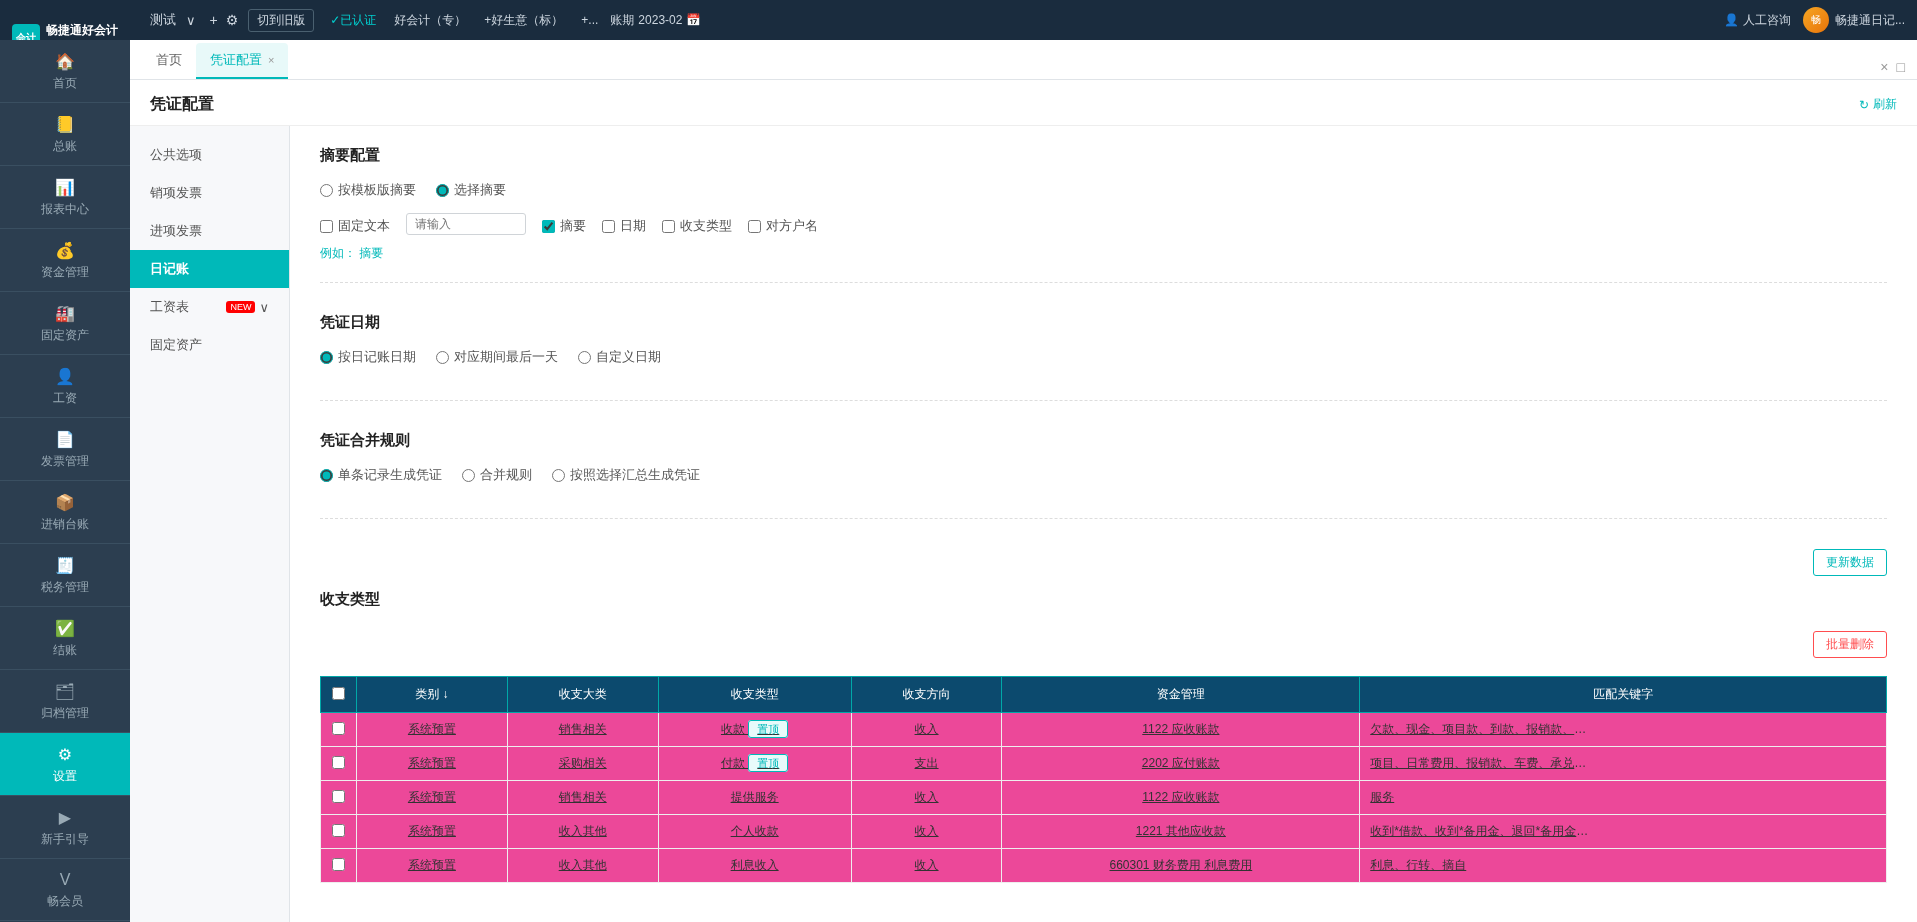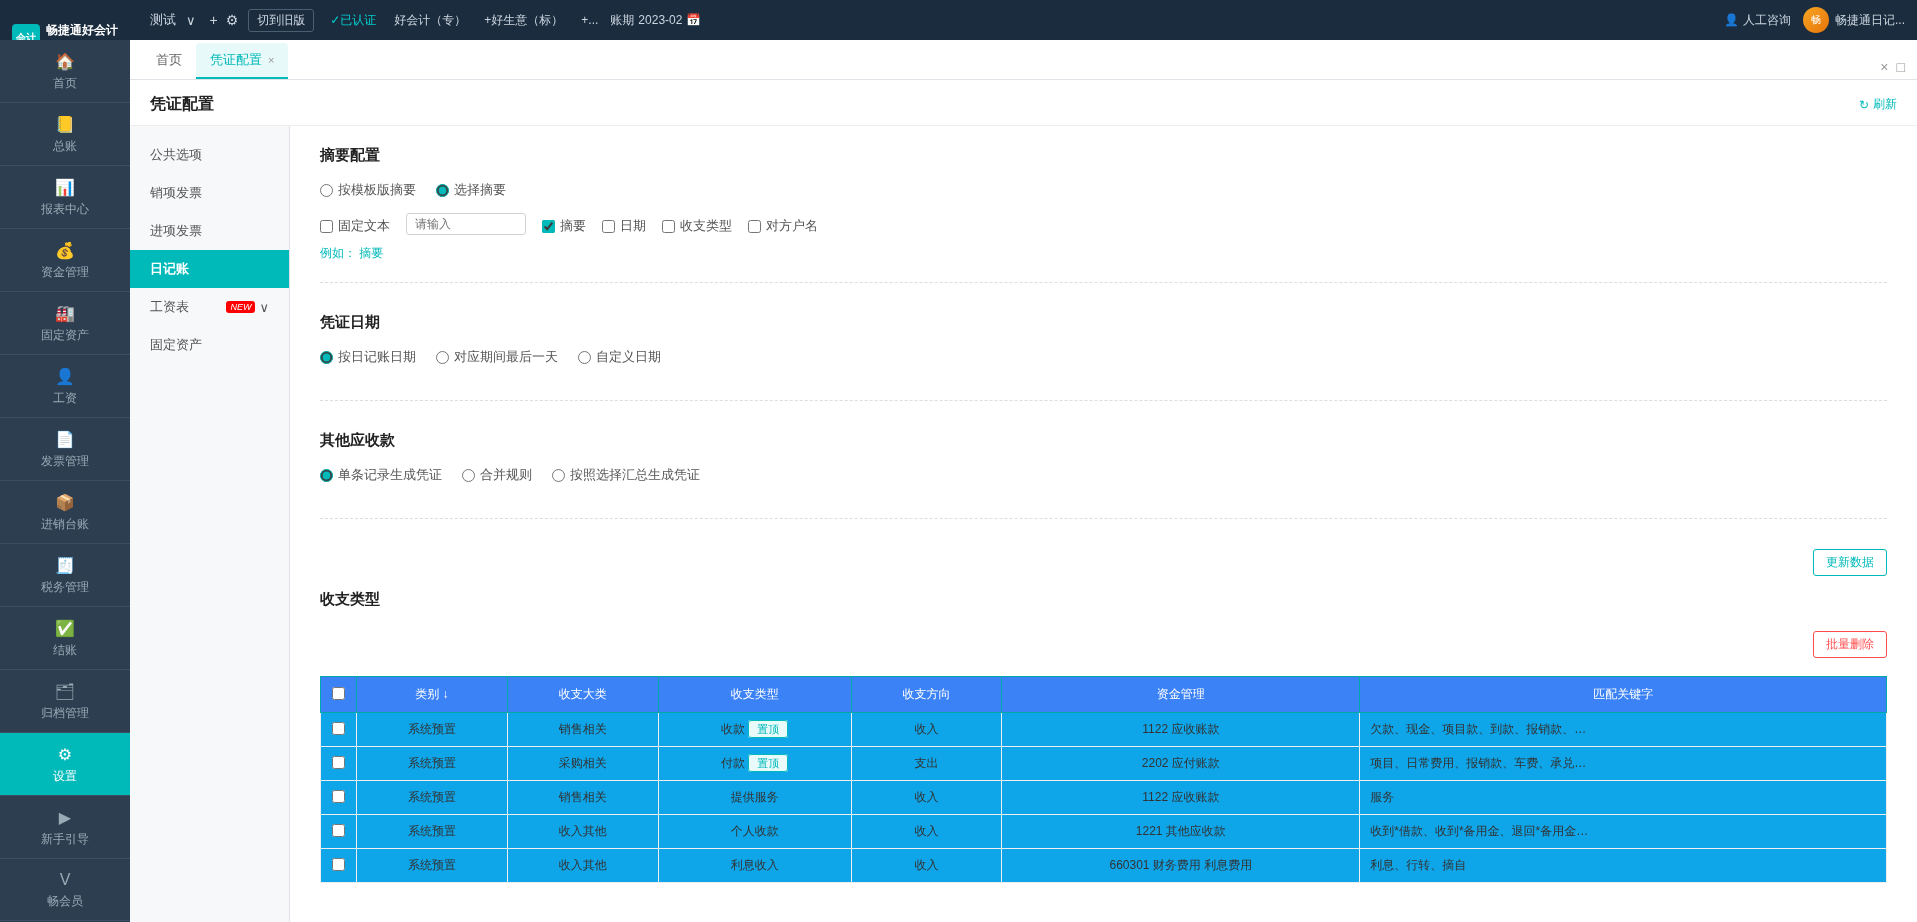--- a/index.html
+++ b/index.html
@@ -49,21 +49,21 @@
     
     .page-header { padding: 14px 20px 10px; display: flex; align-items: center; justify-content: space-between; border-bottom: 1px solid #eee; }
     .page-title { font-size: 16px; font-weight: bold; color: #222; }
     .refresh-btn { color: #00b9b9; font-size: 12px; cursor: pointer; display: flex; align-items: center; gap: 4px; }
 
     
     .config-layout { display: flex; flex: 1; }
     .config-menu { width: 160px; background: #f7f8fa; border-right: 1px solid #e0e4e8; padding: 10px 0; flex-shrink: 0; }
     .config-menu-item { padding: 10px 20px; font-size: 13px; color: #555; cursor: pointer; display: flex; align-items: center; justify-content: space-between; }
     .config-menu-item.active { background: #00b9b9; color: #fff; font-weight: bold; }
-    .config-menu-item .new-badge { background: #f00; color: #fff; font-size: 9px; padding: 1px 4px; border-radius: 3px; font-style: italic; }
+    .config-menu-item .new-badge { background: #f00; color: #fff; font-size: 9px; padding: 1px 4px; border-radius: 3px; }
 
     
     .config-content { flex: 1; padding: 20px 30px; overflow-y: auto; }
 
     
     .section { margin-bottom: 30px; padding-bottom: 20px; border-bottom: 1px dashed #ddd; }
     .section:last-child { border-bottom: none; }
     .section-title { font-size: 15px; font-weight: bold; color: #222; margin-bottom: 16px; }
 
     
@@ -80,23 +80,23 @@
     
     .example-text { margin-top: 10px; font-size: 12px; color: #00b9b9; }
     .example-text span { color: #00b9b9; }
 
     
     .table-header-actions { display: flex; justify-content: flex-end; gap: 8px; margin-bottom: 8px; flex-direction: column; }
     .action-button { padding: 4px 12px; border: 1px solid #00b9b9; color: #00b9b9; background: #fff; border-radius: 3px; cursor: pointer; font-size: 12px; }
     .action-button.danger { border-color: #ff4d4f; color: #ff4d4f; margin-top: 47px; }
 
     .data-table { width: 100%; border-collapse: collapse; font-size: 12px; }
-    .data-table thead tr { background: #3b82f6; color: #fff; }
+    .data-table thead tr { background: #0c4a6e; color: #fff; }
     .data-table thead th { padding: 9px 10px; text-align: center; font-weight: normal; border: 1px solid #00a8a8; }
-    .data-table tbody tr { background: #0ea5e9; border-bottom: 1px solid #eee; }
+    .data-table tbody tr { background: #ec4899; border-bottom: 1px solid #eee; text-decoration: underline; }
     .data-table tbody td { padding: 8px 10px; text-align: center; border: 1px solid #eee; vertical-align: middle; }
     .data-table tbody td:first-child { width: 36px; }
     .badge-reset { background: #e8fafa; color: #00b9b9; border: 1px solid #00b9b9; padding: 2px 8px; border-radius: 3px; font-size: 11px; cursor: pointer; }
     .text-ellipsis { overflow: hidden; text-overflow: ellipsis; white-space: nowrap; max-width: 220px; text-align: left; }
   </style>
 </head>
 <body>
 
 <div class="top-bar">
   <div class="top-bar-logo">
@@ -293,21 +293,21 @@
                 <span>对应期间最后一天</span>
               </label>
               <label class="radio-option">
                 <input type="radio" name="voucher_date" style="">
                 <span>自定义日期</span>
               </label>
             </div>
           </div>
 
           <div class="section">
-            <div class="section-title">其他应收款</div>
+            <div class="section-title">凭证合并规则</div>
             <div class="radio-group">
               <label class="radio-option">
                 <input type="radio" name="merge_rule" checked="" style="">
                 <span>单条记录生成凭证</span>
               </label>
               <label class="radio-option">
                 <input type="radio" name="merge_rule" style="">
                 <span>合并规则</span>
               </label>
               <label class="radio-option">

